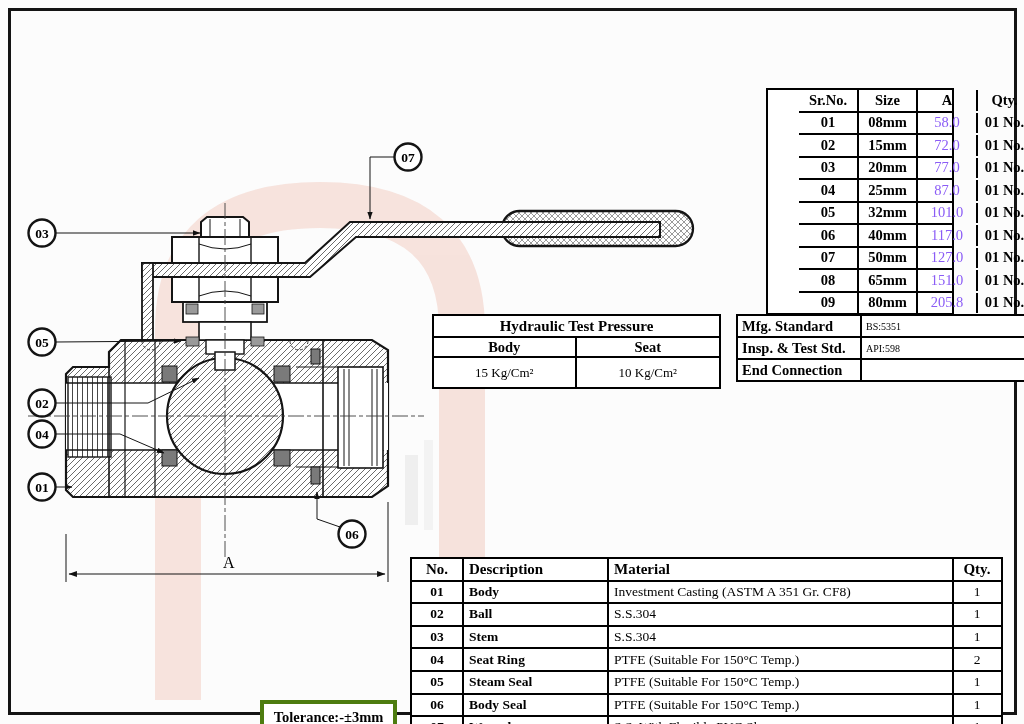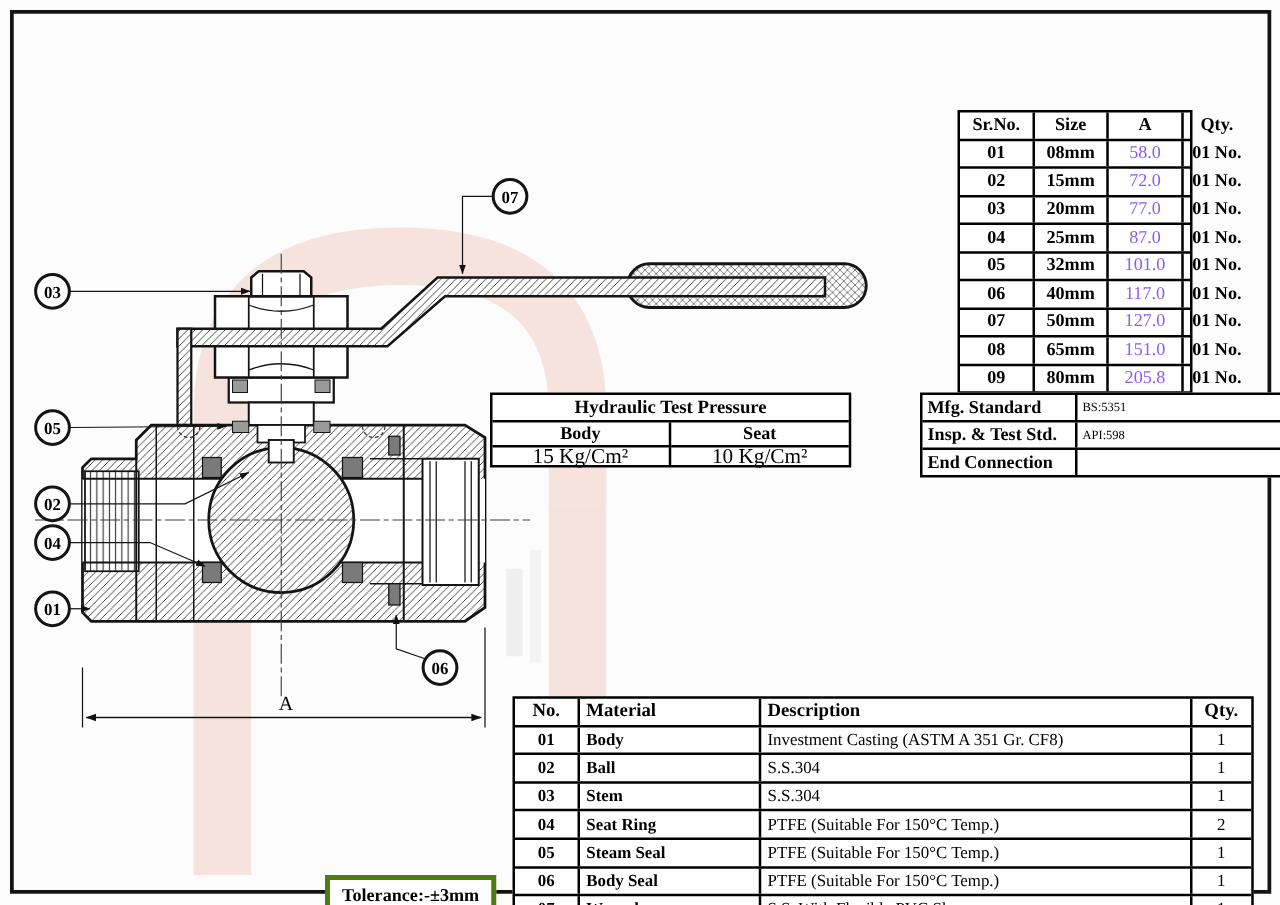--- a/index.html
+++ b/index.html
@@ -8,36 +8,36 @@
     font-family:"Liberation Serif","DejaVu Serif",serif;color:#000;overflow:hidden;
   }
   .page-border{position:absolute;left:8px;top:8px;width:1009px;height:707px;
     border:3px solid #141414;box-sizing:border-box;}
   svg.draw{position:absolute;left:0;top:0;}
   
   .tbl{position:absolute;background:#fff;border:2.5px solid #000;box-sizing:border-box;}
   .trow{display:grid;}
   .trow > div{display:flex;align-items:center;box-sizing:border-box;overflow:hidden;white-space:nowrap;}
   
-  .size-tbl{left:766px;top:88px;width:188px;}
+  .size-tbl{left:766px;top:88px;width:188px;padding-left:31px;}
   .size-row{grid-template-columns:60px 59px 60px 53px;height:20.5px;}
   .size-row > div{justify-content:center;border-right:2px solid #000;font-weight:700;font-size:14.5px;}
   .size-row > div:last-child{border-right:none;}
   .size-head{border-bottom:2px solid #000;}
   .tbody .trow{border-bottom:2px solid #000;}
   .tbody .trow:last-child{border-bottom:none;}
   .light{font-weight:400 !important;color:#8b5cf6;}
   
-  .press-tbl{left:392px;top:314px;width:289px;}
+  .press-tbl{left:432px;top:314px;width:289px;}
   .pt-title{height:20px;display:flex;align-items:center;justify-content:center;
     font-weight:700;font-size:15px;border-bottom:2px solid #000;}
   .pt-grid{display:grid;grid-template-columns:1fr 1fr;}
   .pt-grid > div{height:20px;display:flex;align-items:center;justify-content:center;box-sizing:border-box;}
   .pt-grid .hd{font-weight:700;font-size:14.5px;border-bottom:2px solid #000;}
-  .pt-grid .vl{font-size:17px;height:14px;}
+  .pt-grid .vl{font-size:13px;height:29px;}
   .pt-grid .lft{border-right:2px solid #000;}
   
   .std-tbl{left:736px;top:314px;width:292px;}
   .std-row{grid-template-columns:124px 1fr;height:20px;border-bottom:2px solid #000;}
   .std-row:last-child{border-bottom:none;}
   .std-row .lab{font-weight:700;font-size:14.5px;padding-left:4px;border-right:2px solid #000;}
   .std-row .val{font-size:10px;padding-left:4px;}
   
   .parts-tbl{left:410px;top:557px;width:593px;}
   .parts-row{grid-template-columns:52px 145px 345px 46px;height:20.6px;font-family:Liberation Serif, serif;}
@@ -302,22 +302,22 @@
       <div class="val">API:598</div>
     </div>
     <div class="trow std-row">
       <div class="lab">End Connection</div>
     </div>
   </div>
 
   <div class="tbl parts-tbl">
     <div class="trow parts-row parts-head">
       <div class="cn">No.</div>
+      <div class="hl">Description</div>
       <div class="hl">Material</div>
-      <div class="hl">Description</div>
       <div class="cn">Qty.</div>
     </div>
     <div class="tbody">
         <div class="trow parts-row">
           <div class="cn">01</div>
           <div class="cd">Body</div>
           <div class="cm">Investment Casting (ASTM A 351 Gr. CF8)</div>
           <div class="cq">1</div>
         </div>
         <div class="trow parts-row">

